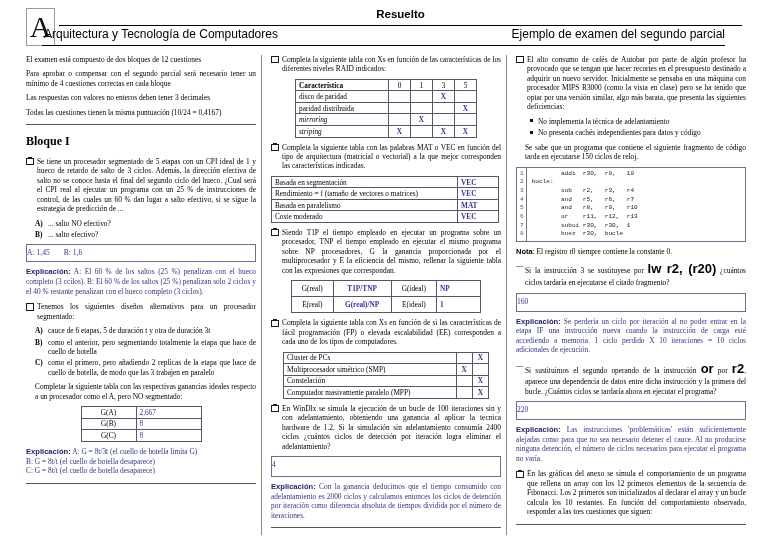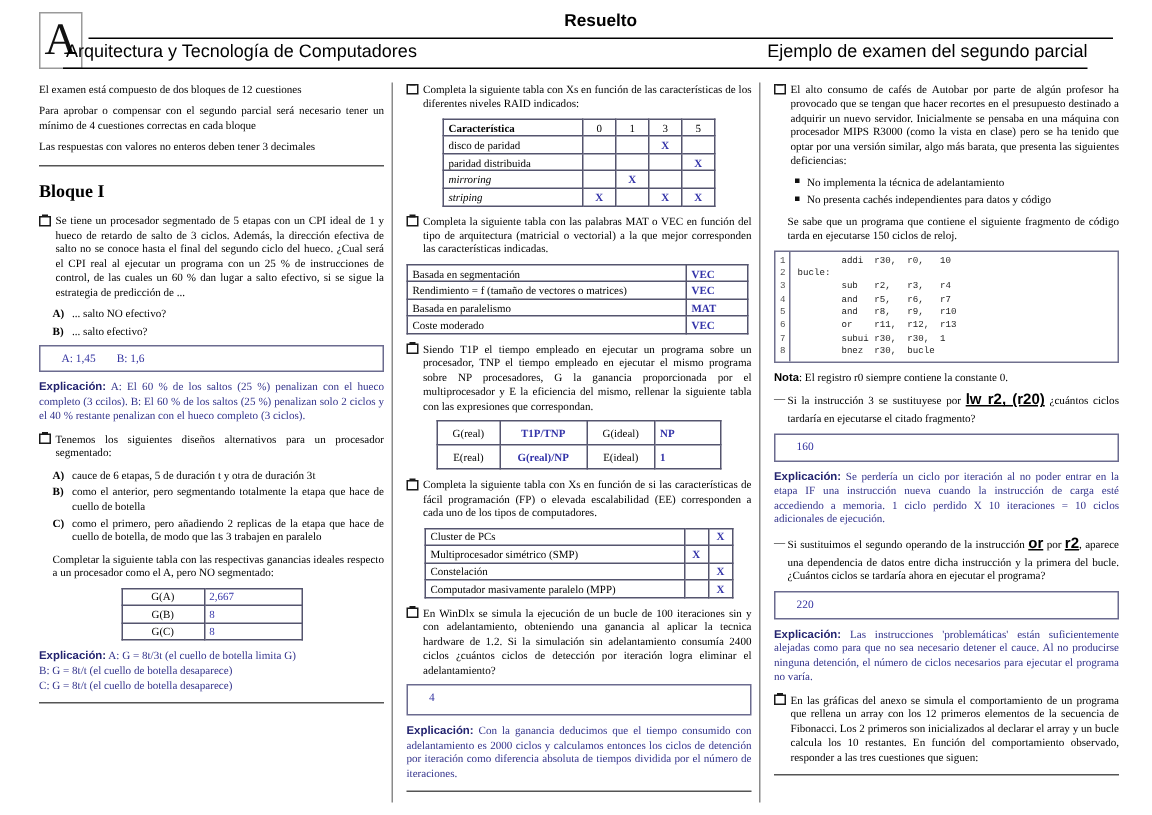--- a/index.html
+++ b/index.html
@@ -63,21 +63,21 @@
   .indent{margin-left:9px;}
 
   h2.block{
     font-family:"Liberation Serif",serif;font-weight:bold;font-size:12px;
     margin:9px 0 7px 0;
   }
   hr.rule{border:0;border-top:1.3px solid #555;margin:7px 0 7px 0;}
 
   
   .ansbox{
-    border:0.8px solid #6b6b8f;margin:5px 0 5px 0;padding:3px 14px;
+    border:0.8px solid #6b6b8f;margin:5px 0 5px 0;padding:3px 0;
     color:#3333a0;font-size:7.6px;min-height:10px;
   }
   .ansbox .sp{display:inline-block;width:14px;}
 
   .expl{margin:2px 0 6px 0;color:#33338c;font-size:7.4px;text-align:justify;}
   .expl b{font-family:"Liberation Sans",sans-serif;font-size:7.6px;color:#23236f;}
 
   
   table{border-collapse:collapse;font-size:7.3px;}
   table td,table th{border:0.7px solid #55556e;padding:0.6px 3px;}
@@ -90,21 +90,21 @@
 
   
   .codewrap{
     display:flex;border:0.9px solid #70708e;margin:4px 0 5px 0;background:#fff;
     font-family:"Liberation Mono",monospace;font-size:6.1px;line-height:1.42;
   }
   .gutter{color:#555;padding:2px 2px 2px 3px;text-align:right;border-right:0.9px solid #70708e;}
   .code{padding:2px 4px 2px 5px;white-space:pre;color:#222;}
 
   .note b{font-family:"Liberation Sans",sans-serif;font-size:7.5px;}
-  .bsans{font-family:"Liberation Sans",sans-serif;font-weight:bold;font-size:10px;text-decoration:underline;}
+  .bsans{font-family:"Liberation Sans",sans-serif;font-weight:bold;font-size:13px;}
 </style>
 </head>
 <body>
 
 <div class="page">
 
   <div class="header">
     <div class="logo-box">A</div>
     <div class="hdr-top">Resuelto</div>
     <div class="hdr-bot">
@@ -113,20 +113,21 @@
     </div>
   </div>
 
   <div class="col-sep" id="sep1"></div>
   <div class="col-sep" id="sep2"></div>
 
   <div class="col" id="col1">
     <p>El examen está compuesto de dos bloques de 12 cuestiones</p>
     <p>Para aprobar o compensar con el segundo parcial será necesario tener un mínimo de 4 cuestiones correctas en cada bloque</p>
     <p>Las respuestas con valores no enteros deben tener 3 decimales</p>
+    <p>Todas las cuestiones tienen la misma puntuación (10/24 = 0,4167)</p>
 
     <hr class="rule">
 
     <h2 class="block">Bloque I</h2>
 
     <div class="q">
       <span class="bullet"></span>
       <span>Se tiene un procesador segmentado de 5 etapas con un CPI ideal de 1 y hueco de retardo de salto de 3 ciclos. Además, la dirección efectiva de salto no se conoce hasta el final del segundo ciclo del hueco. ¿Cual será el CPI real al ejecutar un programa con un 25 % de instrucciones de control, de las cuales un 60 % dan lugar a salto efectivo, si se sigue la estrategia de predicción de ...</span>
     </div>
     <div class="subwrap">

